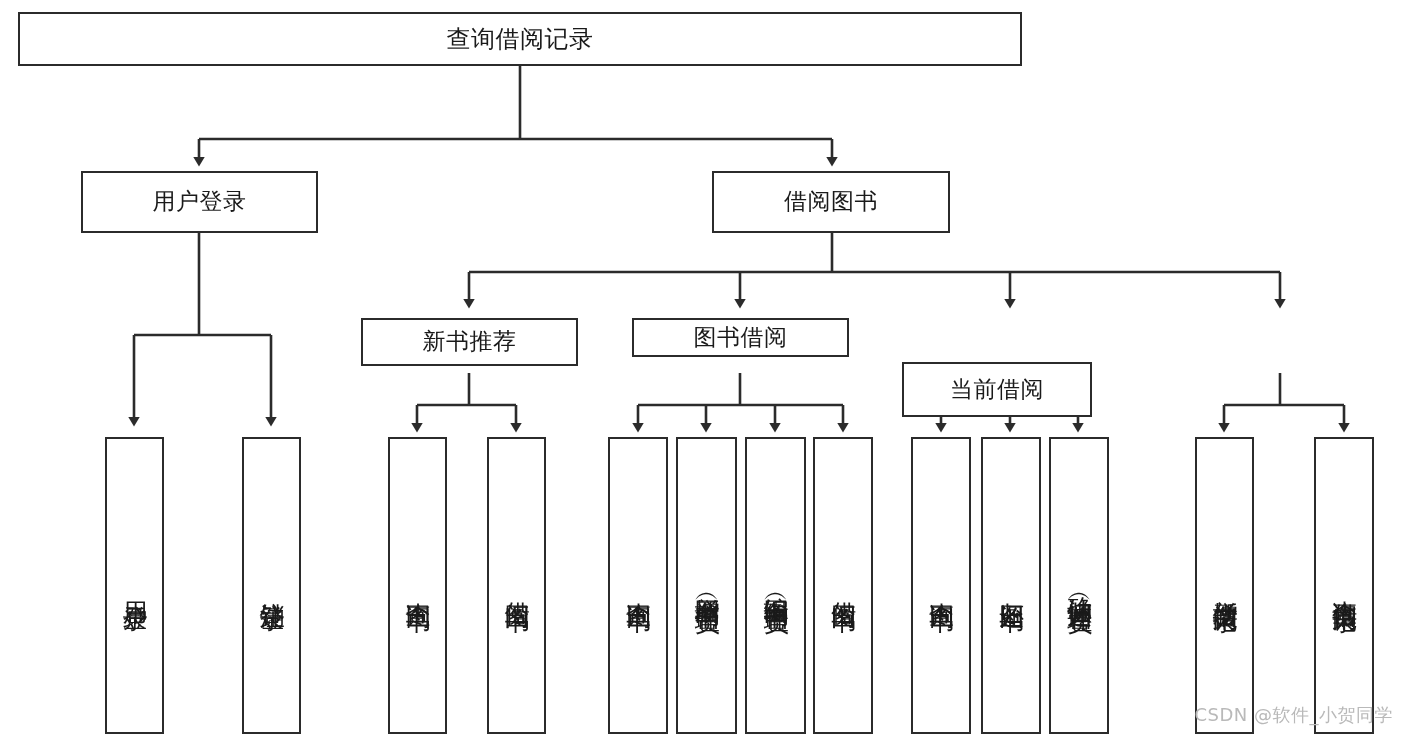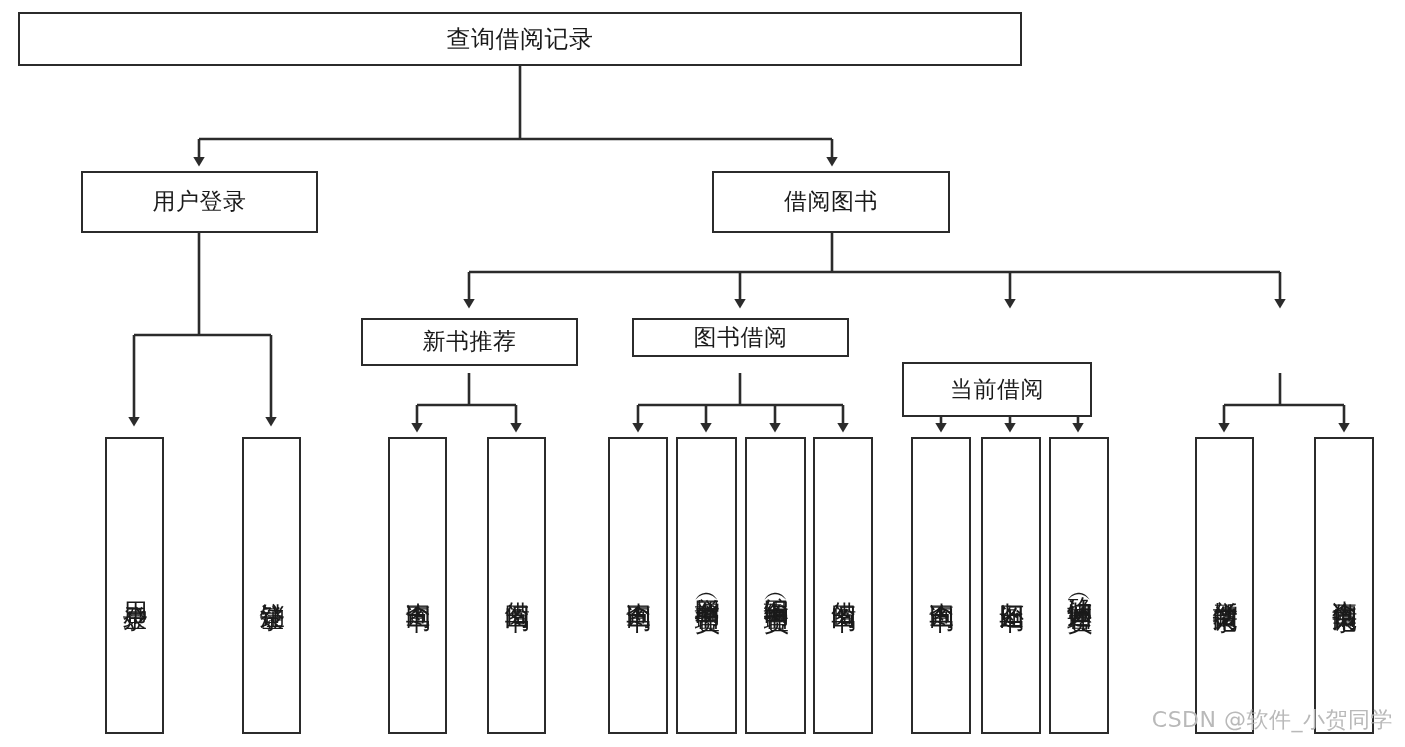--- a/index.html
+++ b/index.html
@@ -57,22 +57,22 @@
     text-orientation: upright;
     font-size: 25px;
     line-height: 1.05;
     letter-spacing: 2px;
     white-space: nowrap;
     max-height: 100%;
   }
   .watermark {
     position: absolute;
     right: 12px;
-    bottom: 12px;
-    font-size: 22px;
+    bottom: 20px;
+    font-size: 18px;
     color: #b9b9b9;
     letter-spacing: 0.5px;
     white-space: nowrap;
     user-select: none;
     text-align: right;
   }
 </style>
 </head>
 <body>
 

